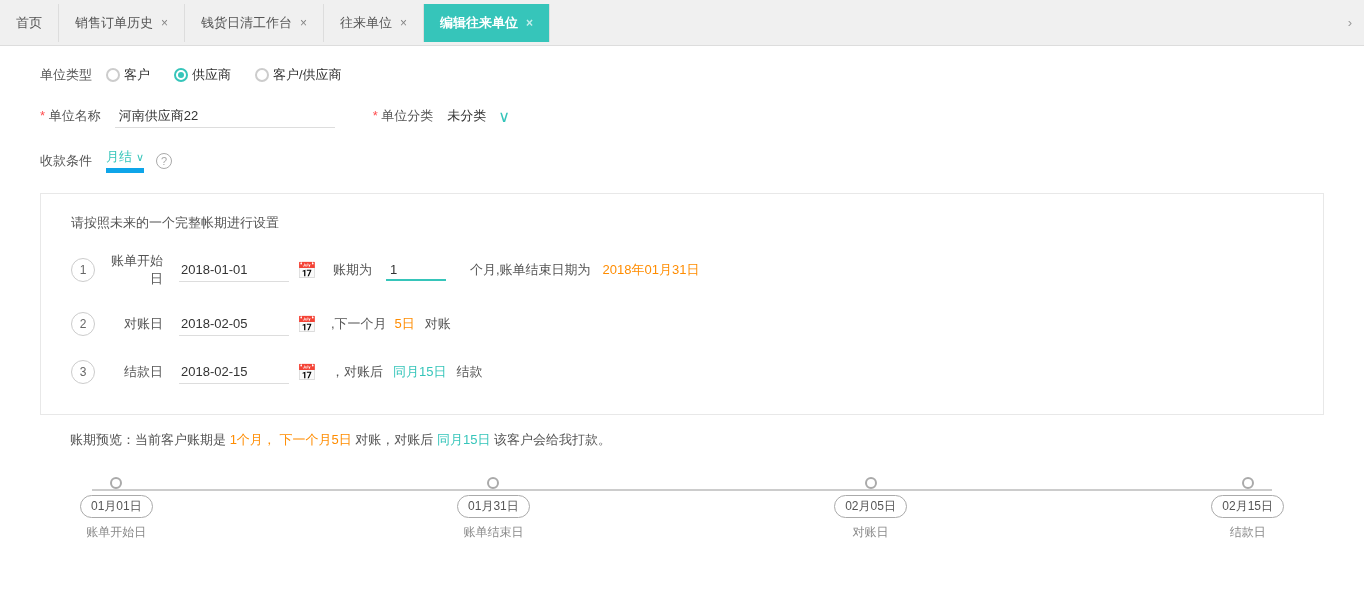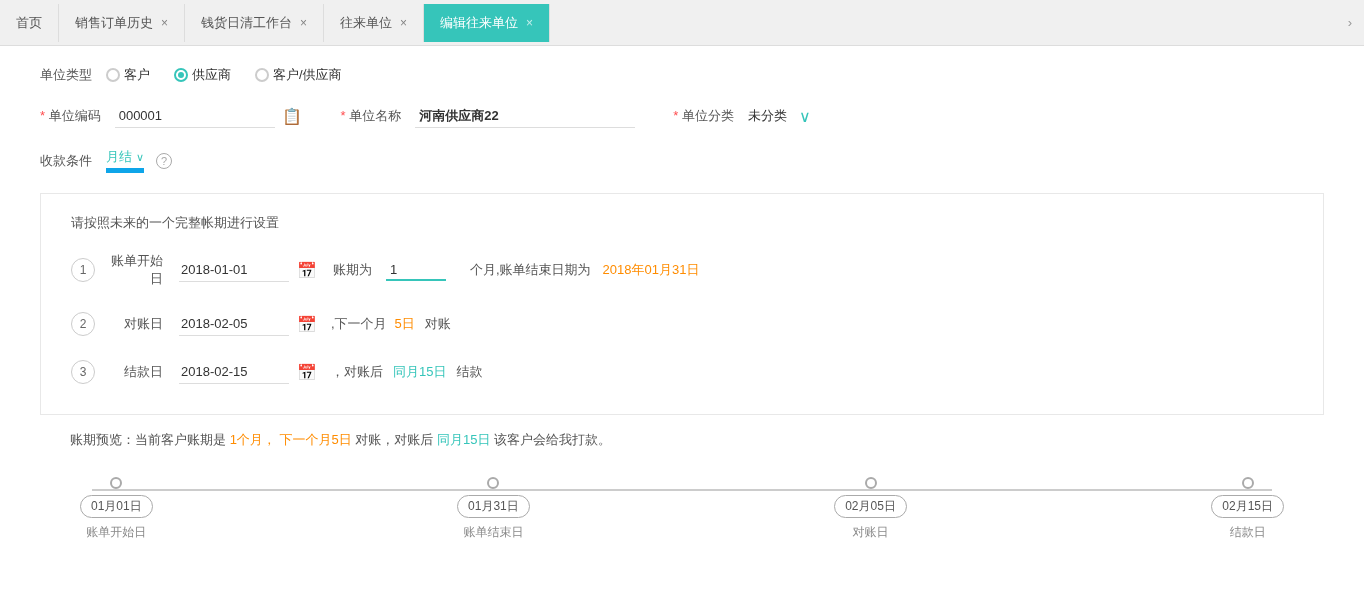--- a/index.html
+++ b/index.html
@@ -22,20 +22,21 @@
       cursor: pointer;
       border-right: 1px solid #ddd;
       font-size: 13px;
       color: #555;
       white-space: nowrap;
       background: #f0f0f0;
     }
     .tab.active {
       background: #36c5ba;
       color: #fff;
+      font-weight: bold;
     }
     .tab .close-btn {
       margin-left: 8px;
       font-size: 12px;
       color: inherit;
       opacity: 0.7;
       cursor: pointer;
     }
     .tab.active .close-btn { color: #fff; }
     .tab-more {
@@ -106,21 +107,21 @@
     .form-input {
       border: none;
       border-bottom: 1px solid #ddd;
       outline: none;
       padding: 4px 4px;
       font-size: 13px;
       color: #333;
       background: transparent;
       width: 160px;
     }
-    .form-input-lg { width: 220px; font-weight: bold; }
+    .form-input-lg { width: 220px; }
     .field-group {
       display: flex;
       align-items: center;
       gap: 8px;
       margin-right: 30px;
     }
     .calendar-icon {
       color: #36c5ba;
       font-size: 16px;
       cursor: pointer;
@@ -302,25 +303,20 @@
         <span>供应商</span>
       </div>
       <div class="radio-item">
         <div class="radio-circle"></div>
         <span>客户/供应商</span>
       </div>
     </div>
   </div>
 
   <div class="form-row">
-    <div class="field-group">
-      <span class="form-label required-label">单位编码</span>
-      <input class="form-input" type="text" value="000001" style="">
-      <span class="calendar-icon">📋</span>
-    </div>
     <div class="field-group">
       <span class="form-label required-label">单位名称</span>
       <input class="form-input form-input-lg" type="text" value="河南供应商22" style="">
     </div>
     <div class="field-group">
       <span class="form-label required-label">单位分类</span>
       <span style="font-size:13px;color:#333;margin-right:4px;">未分类</span>
       <span style="color:#36c5ba;font-size:16px;cursor:pointer;">∨</span>
     </div>
   </div>

